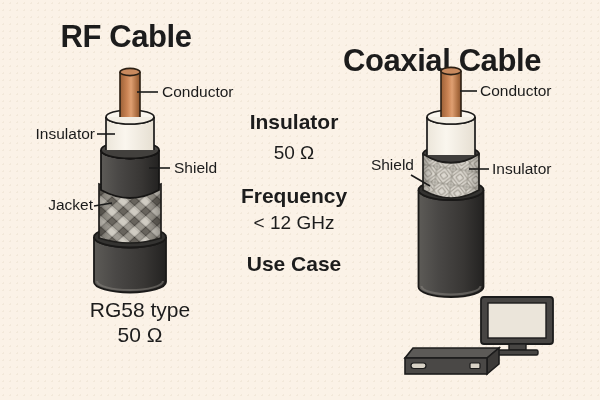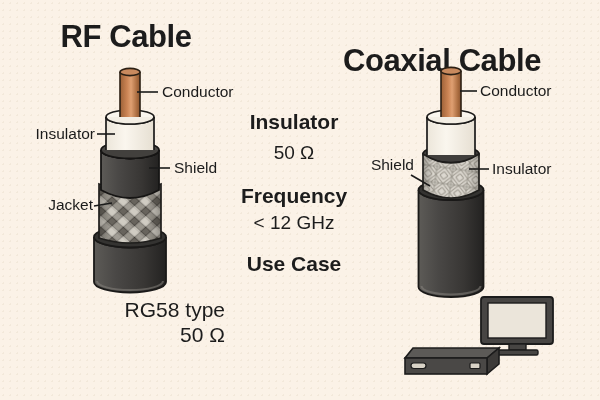--- a/index.html
+++ b/index.html
@@ -16,21 +16,21 @@
     font-size:31px;font-weight:700;letter-spacing:-0.4px;white-space:nowrap;
   }
   #title-left{left:126px;}
   #title-right{left:442px;margin-top:24px;}
   .spec-h,.spec-v{
     position:absolute;left:194px;width:200px;text-align:center;white-space:nowrap;
   }
   .spec-h{font-size:21px;font-weight:700;}
   .spec-v{font-size:19px;font-weight:400;}
   .caption{
-    position:absolute;width:170px;text-align:right;
+    position:absolute;width:170px;text-align:center;
     font-size:21px;line-height:25px;font-weight:400;
   }
   #cap-left{left:55px;top:297px;}
   #cap-right{left:349px;top:298px;}
   svg{position:absolute;left:0;top:0;}
   svg text{
     font-family:"Liberation Sans", sans-serif;
     font-size:15.5px;fill:#1b1b1b;
   }
 </style>

